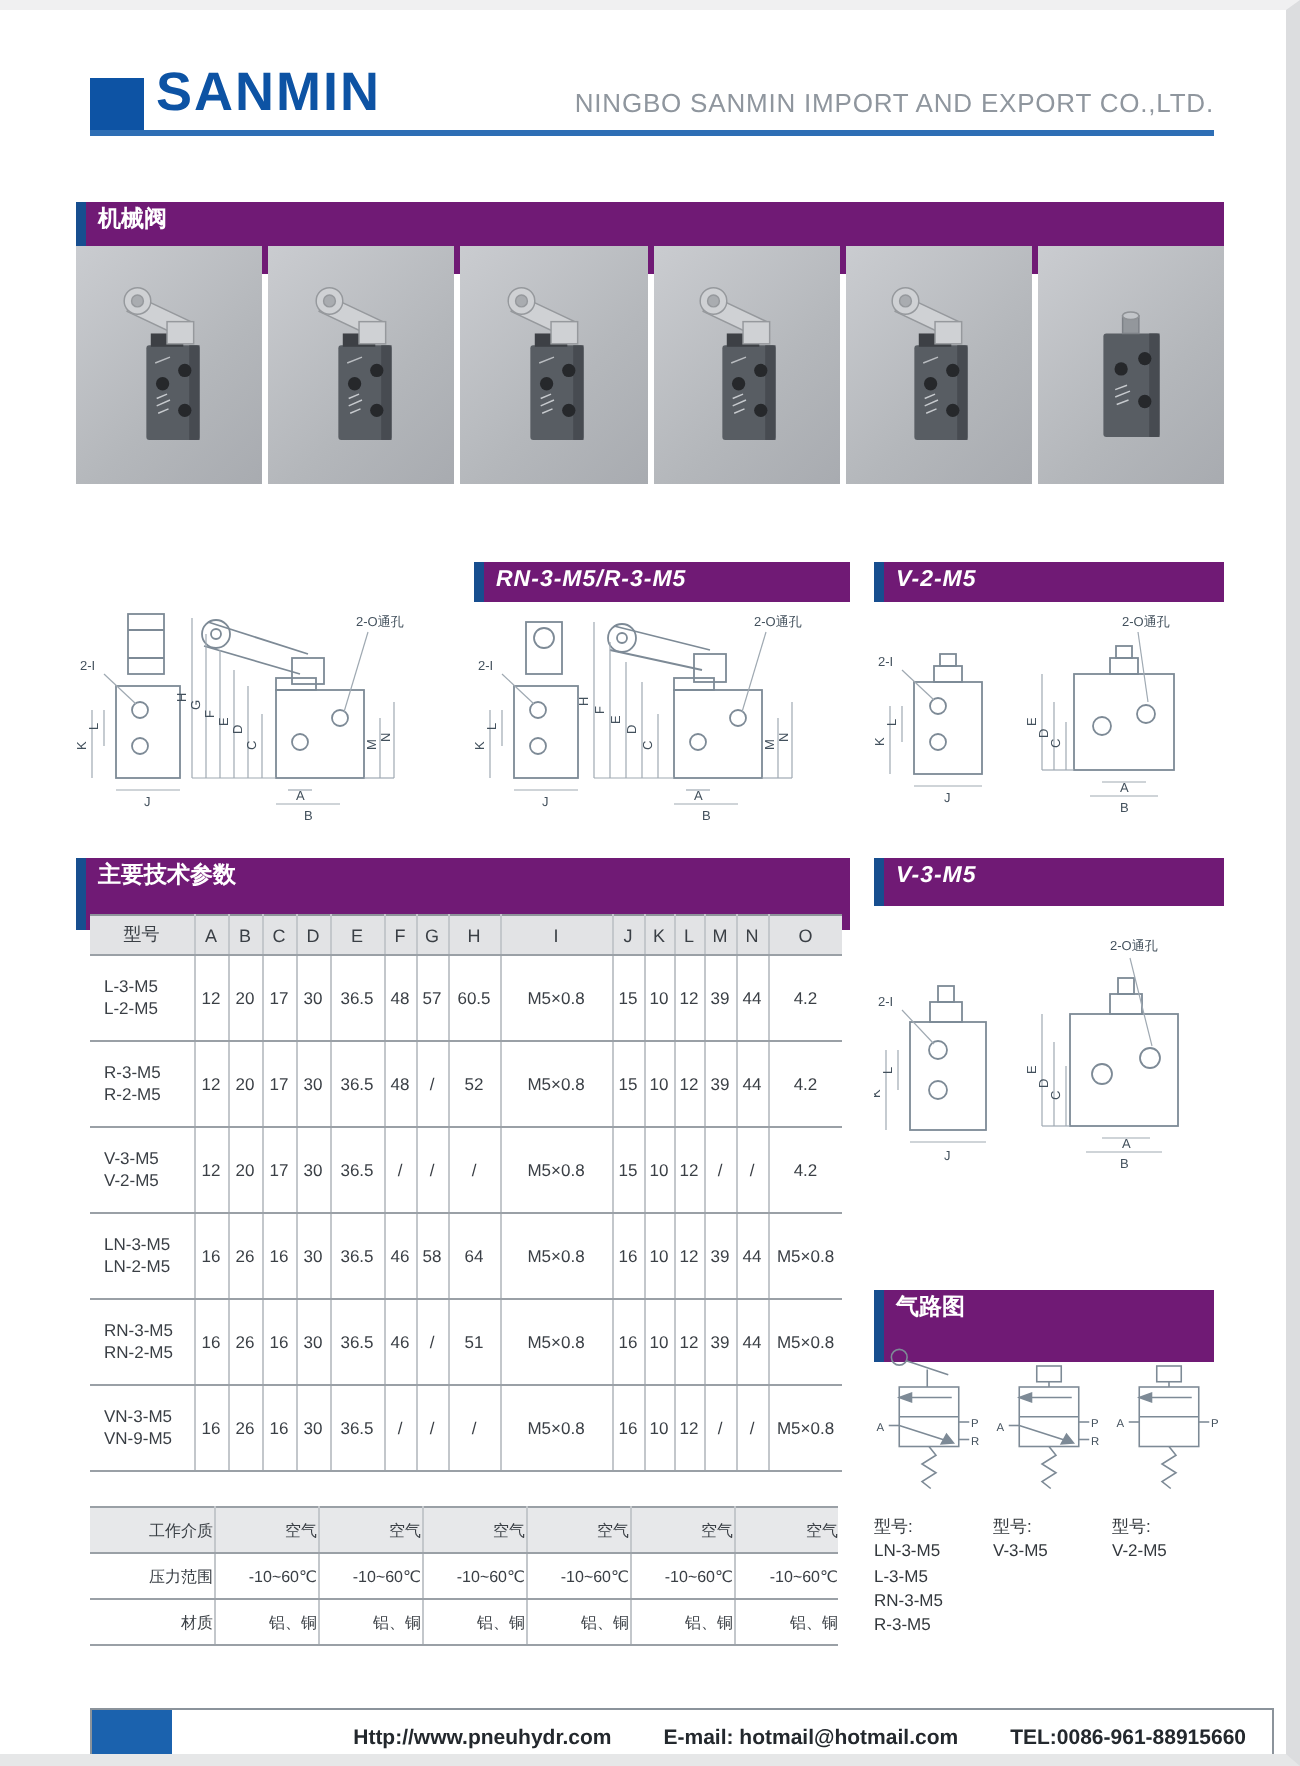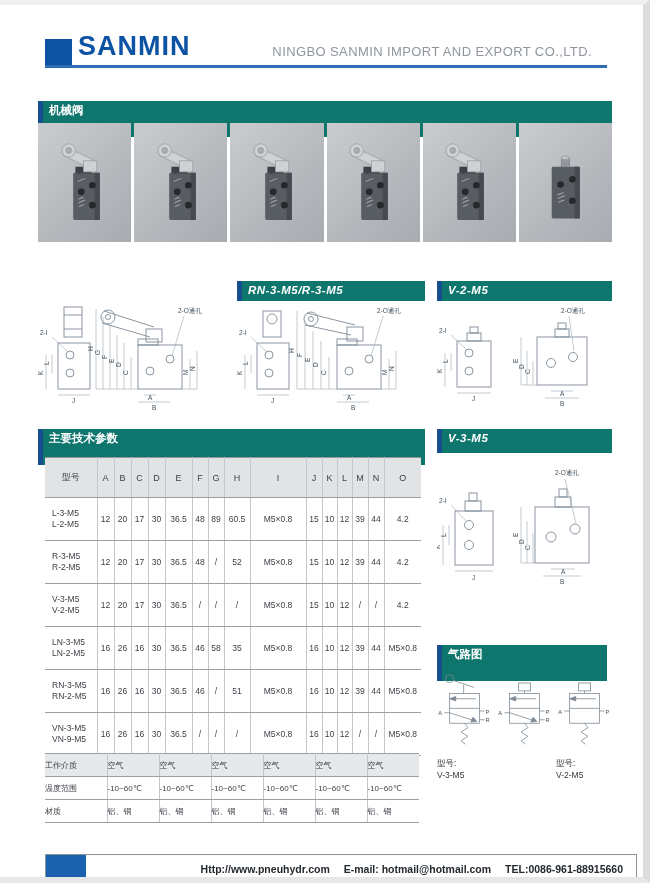--- a/index.html
+++ b/index.html
@@ -5,25 +5,25 @@
   * { margin:0; padding:0; box-sizing:border-box; }
   html,body { background:#f4f4f4; }
   body { font-family:"Liberation Sans","DejaVu Sans",sans-serif; color:#3a3f45; }
   .page { position:relative; width:650px; height:883px; background:#fff; overflow:hidden;
           border-right:7px solid #dcdddf; border-bottom:6px solid #e6e7e8; border-top:5px solid #f0f0f1; }
 
   
   .logo-row { position:absolute; left:45px; top:26px; width:562px; height:34px; }
   .logo-sq { position:absolute; left:0; top:8px; width:27px; height:26px; background:#0d53a4; }
   .brand { position:absolute; left:33px; top:0; font-size:27px; font-weight:bold; letter-spacing:1px; color:#0d53a4; }
-  .company { position:absolute; right:15px; top:13px; font-size:13px; color:#8f969e; letter-spacing:.4px; }
+  .company { position:absolute; right:0; top:13px; font-size:13px; color:#8f969e; letter-spacing:.4px; }
   .underline { position:absolute; left:45px; top:60px; width:562px; height:3px; background:#2e6eb5; }
 
   
-  .bar { position:absolute; height:36px; background:#0f766e; color:#fff; font-weight:bold;
+  .bar { position:absolute; height:36px; background:#701a75; color:#fff; font-weight:bold;
          font-size:11.5px; line-height:18px; padding-left:11px; }
   .bar::before { content:""; position:absolute; left:0; top:0; width:5px; height:100%; background:#174e8f; }
   .bar.latin { font-style:italic; letter-spacing:.5px; }
 
   
   .photos { position:absolute; left:38px; top:118px; width:574px; height:119px; display:flex; gap:3px; }
   .photo { flex:1; background:linear-gradient(135deg,#caccd0 0%,#b4b7bb 60%,#a8abb0 100%);
            display:flex; align-items:center; justify-content:center; }
   .photo svg { width:68px; height:106px; }
 
@@ -33,40 +33,40 @@
   .dln { stroke:#7d8a96; stroke-width:.9; fill:none; }
   .dtx { font-size:6.5px; fill:#42505c; stroke:none; font-family:"Liberation Sans",sans-serif; }
   .dthin { stroke:#9fa9b2; stroke-width:.6; fill:none; }
 
   
   table { border-collapse:collapse; table-layout:fixed; }
   .main-table { position:absolute; left:45px; top:452px; width:376px; font-size:8.5px; }
   .main-table th, .main-table td { border-right:1px solid #c3c7cb; border-bottom:1px solid #9aa0a6;
       text-align:center; vertical-align:middle; font-weight:normal; }
   .main-table th:last-child, .main-table td:last-child { border-right:none; }
-  .main-table thead th { background:#e2e3e5; height:40px; font-size:9px; border-top:1px solid #8f959b; }
+  .main-table thead th { background:#e2e3e5; height:20px; font-size:9px; border-top:1px solid #8f959b; }
   .main-table tbody td { height:43px; }
   .main-table td.model { text-align:left; padding-left:7px; white-space:pre-line; line-height:1.35; }
   .spec-table { position:absolute; left:45px; top:748px; width:374px; font-size:8px; }
   .spec-table th, .spec-table td { border-right:1px solid #c3c7cb; border-bottom:1px solid #9aa0a6;
-      border-top:1px solid #9aa0a6; text-align:left; vertical-align:middle; height:23px; font-weight:normal; }
+      border-top:1px solid #9aa0a6; text-align:right; vertical-align:middle; height:23px; font-weight:normal; }
   .spec-table th:last-child, .spec-table td:last-child { border-right:none; }
   .spec-table tr:first-child th, .spec-table tr:first-child td { background:#e7e8ea; }
 
   
   .circuit { position:absolute; left:437px; top:664px; width:175px; height:84px; display:flex; justify-content:space-between; }
   .circuit svg { width:55px; height:84px; }
   .circuit-labels { position:absolute; left:437px; top:752px; width:175px; display:flex; justify-content:space-between; }
   .clabel { width:56px; font-size:8.5px; line-height:1.45; white-space:pre-line; color:#33383d; }
 
   
   .footer { position:absolute; left:45px; top:849px; width:592px; height:29px; border:1px solid #8b939b;
             display:flex; align-items:center; }
   .footer-sq { width:40px; height:100%; background:#1b62ae; flex:none; }
-  .footer-text { flex:1; display:flex; justify-content:flex-end; gap:14px; padding-right:13px;
+  .footer-text { flex:1; display:flex; justify-content:flex-end; gap:26px; padding-right:13px;
                  font-size:10.5px; font-weight:bold; color:#23282d; }
 </style>
 </head>
 <body>
 
 <div class="page">
 
   <svg width="0" height="0" style="position:absolute" aria-hidden="true">
     <defs>
       <symbol id="sym-valve-roller" viewBox="0 0 92 120">
@@ -336,21 +336,21 @@
     <tbody>
     <tr>
       <td class="model">L-3-M5
 L-2-M5</td>
       <td>12</td>
       <td>20</td>
       <td>17</td>
       <td>30</td>
       <td>36.5</td>
       <td>48</td>
-      <td>89</td>
+      <td>57</td>
       <td>60.5</td>
       <td>M5×0.8</td>
       <td>15</td>
       <td>10</td>
       <td>12</td>
       <td>39</td>
       <td>44</td>
       <td>4.2</td>
     </tr>
 
@@ -397,21 +397,21 @@
     <tr>
       <td class="model">LN-3-M5
 LN-2-M5</td>
       <td>16</td>
       <td>26</td>
       <td>16</td>
       <td>30</td>
       <td>36.5</td>
       <td>46</td>
       <td>58</td>
-      <td>35</td>
+      <td>64</td>
       <td>M5×0.8</td>
       <td>16</td>
       <td>10</td>
       <td>12</td>
       <td>39</td>
       <td>44</td>
       <td>M5×0.8</td>
     </tr>
 
     <tr>
@@ -472,21 +472,21 @@
       <td>空气</td>
       <td>空气</td>
       <td>空气</td>
       <td>空气</td>
       <td>空气</td>
       <td>空气</td>
     </tr>
 
 
     <tr>
-      <th>温度范围</th>
+      <th>压力范围</th>
       <td>-10~60℃</td>
       <td>-10~60℃</td>
       <td>-10~60℃</td>
       <td>-10~60℃</td>
       <td>-10~60℃</td>
       <td>-10~60℃</td>
     </tr>
 
     <tr>
       <th>材质</th>
@@ -594,20 +594,25 @@
           <line x1="48" y1="48" x2="54" y2="48"></line>
         <polyline points="31,62 35,67 27,72 35,77 27,82 32,86"></polyline>
       </g>
       <text class="dtx" x="1" y="51">A</text>
       <text class="dtx" x="55" y="51">P</text>
     </svg>
   </div>
 
   <div class="circuit-labels">
     <div class="clabel"><span>型号:</span>
+<span>LN-3-M5
+L-3-M5
+RN-3-M5
+R-3-M5</span></div>
+    <div class="clabel"><span>型号:</span>
 <span>V-3-M5</span></div>
     <div class="clabel"><span>型号:</span>
 <span>V-2-M5</span></div>
   </div>
 
   <div class="footer">
     <div class="footer-sq"></div>
     <div class="footer-text">
       <span>Http://www.pneuhydr.com</span>
       <span>E-mail: hotmail@hotmail.com</span>

